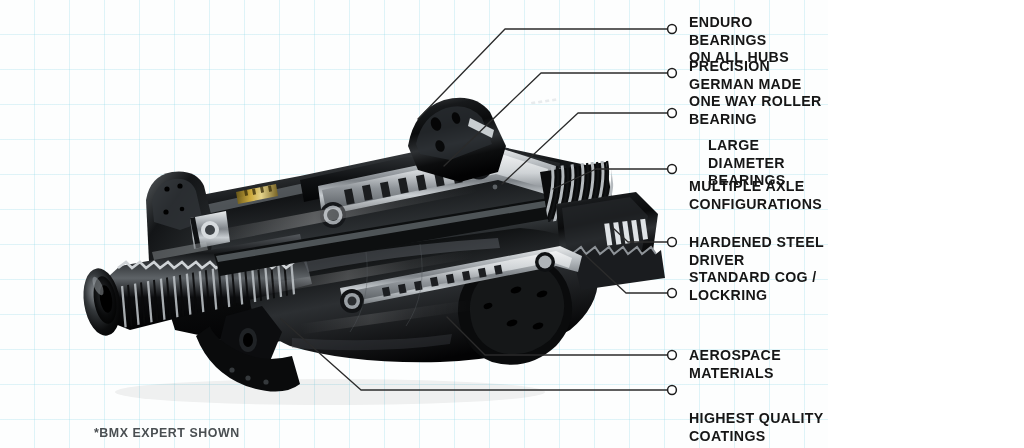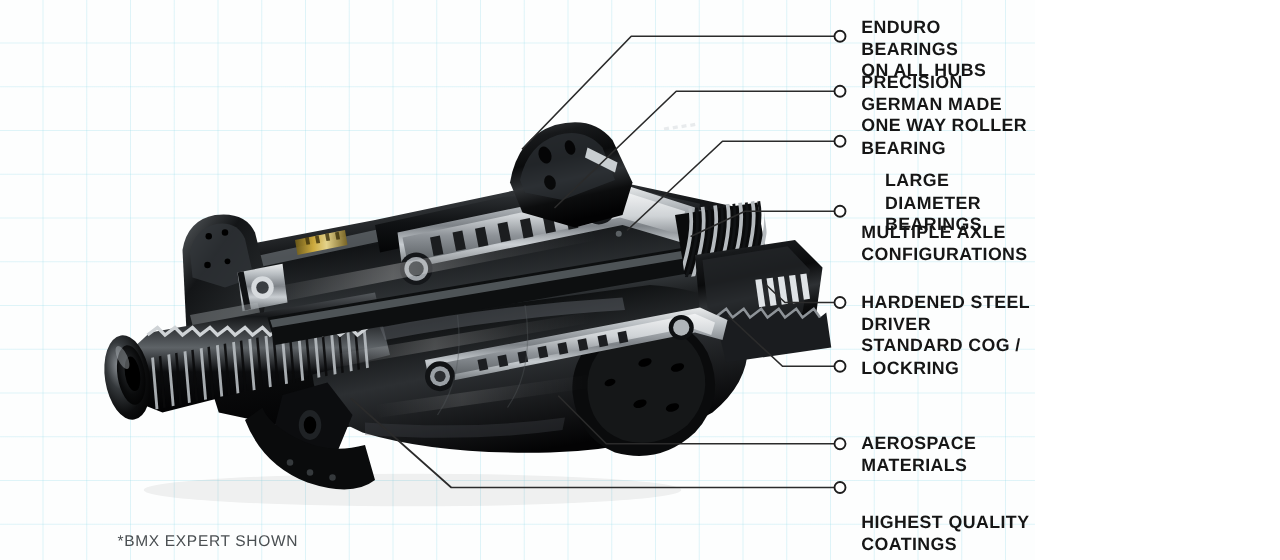--- a/index.html
+++ b/index.html
@@ -31,21 +31,21 @@
     white-space:pre-line;
     text-transform:uppercase;
   }
   
   .footnote{
     position:absolute;
     left:94px;top:426px;
     color:#4a4f52;
     font-size:12.4px;
     letter-spacing:0.55px;
-    font-weight:normal;
+    font-weight:bold;
   }
   .svg-layer{position:absolute;left:0;top:0;width:1024px;height:448px;}
   .hero-layer{position:absolute;left:0;top:0;width:1024px;height:448px;}
 </style>
 </head>
 <body>
 
 <div id="stage">
 
   <svg class="hero-layer" viewBox="0 0 1024 448">

